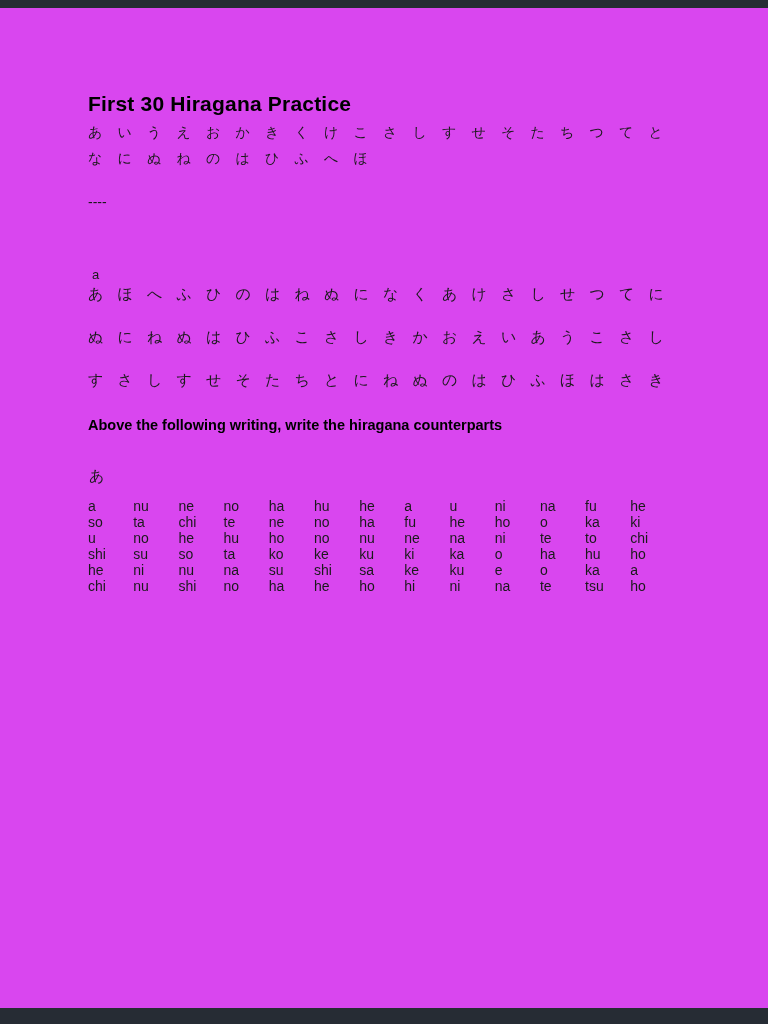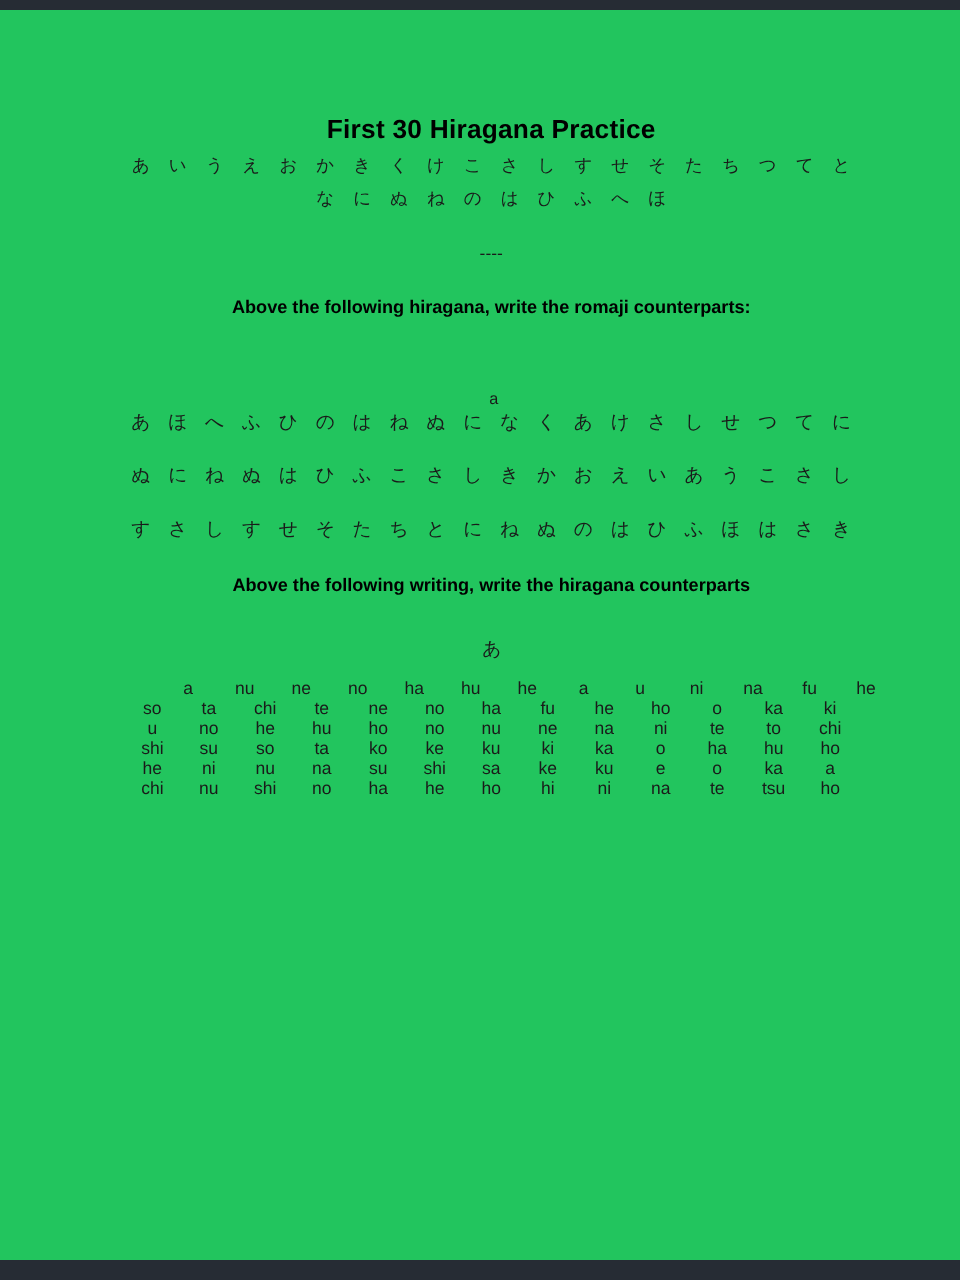--- a/index.html
+++ b/index.html
@@ -10,24 +10,23 @@
     font-family: "Liberation Sans", "DejaVu Sans", sans-serif;
     color: #111111;
     overflow: hidden;
   }
   .viewer { width: 768px; height: 1024px; display: flex; flex-direction: column; }
   .bar { width: 100%; background: #262c34; flex: 0 0 auto; }
   .bar.top { height: 8px; }
   .bar.bottom { height: 16px; }
   .doc-page {
     flex: 1 1 auto;
-    background: #22c55e;
+    background: #d946ef;
     padding-left: 88px;
     padding-right: 70px;
-    text-align: center;
   }
   h1 {
     margin-top: 84px;
     font-size: 21px;
     font-weight: 700;
     color: #000000;
     letter-spacing: 0.2px;
   }
   .kana-row {
     margin-top: 7px;
@@ -65,40 +64,39 @@
     line-height: 17px;
   }
   .practice { font-size: 15px; margin-top: 2px; text-decoration: underline; }
   .practice + .practice { margin-top: 24px; }
   .romaji-row {
     font-size: 14px;
     line-height: 16px;
     white-space: nowrap;
     color: #1a1a1a;
   }
-  .romaji-row.first { margin-top: 14px; margin-left: 40px; }
+  .romaji-row.first { margin-top: 14px; }
   .romaji-cell { display: inline-block; width: 45.2px; }
 </style>
 </head>
 <body>
 
 <div class="viewer">
   <div class="bar top"></div>
 
   <div class="doc-page">
 
     <h1>First 30 Hiragana Practice</h1>
 
     <div class="kana-row"><span class="kana-cell">あ</span><span class="kana-cell">い</span><span class="kana-cell">う</span><span class="kana-cell">え</span><span class="kana-cell">お</span><span class="kana-cell">か</span><span class="kana-cell">き</span><span class="kana-cell">く</span><span class="kana-cell">け</span><span class="kana-cell">こ</span><span class="kana-cell">さ</span><span class="kana-cell">し</span><span class="kana-cell">す</span><span class="kana-cell">せ</span><span class="kana-cell">そ</span><span class="kana-cell">た</span><span class="kana-cell">ち</span><span class="kana-cell">つ</span><span class="kana-cell">て</span><span class="kana-cell">と</span></div>
     <div class="kana-row"><span class="kana-cell">な</span><span class="kana-cell">に</span><span class="kana-cell">ぬ</span><span class="kana-cell">ね</span><span class="kana-cell">の</span><span class="kana-cell">は</span><span class="kana-cell">ひ</span><span class="kana-cell">ふ</span><span class="kana-cell">へ</span><span class="kana-cell">ほ</span></div>
 
 
     <p class="divider">----</p>
 
-    <h2>Above the following hiragana, write the romaji counterparts:</h2>
 
     <div class="example">a</div>
 
     <div class="kana-row practice"><span class="kana-cell">あ</span><span class="kana-cell">ほ</span><span class="kana-cell">へ</span><span class="kana-cell">ふ</span><span class="kana-cell">ひ</span><span class="kana-cell">の</span><span class="kana-cell">は</span><span class="kana-cell">ね</span><span class="kana-cell">ぬ</span><span class="kana-cell">に</span><span class="kana-cell">な</span><span class="kana-cell">く</span><span class="kana-cell">あ</span><span class="kana-cell">け</span><span class="kana-cell">さ</span><span class="kana-cell">し</span><span class="kana-cell">せ</span><span class="kana-cell">つ</span><span class="kana-cell">て</span><span class="kana-cell">に</span></div>
     <div class="kana-row practice"><span class="kana-cell">ぬ</span><span class="kana-cell">に</span><span class="kana-cell">ね</span><span class="kana-cell">ぬ</span><span class="kana-cell">は</span><span class="kana-cell">ひ</span><span class="kana-cell">ふ</span><span class="kana-cell">こ</span><span class="kana-cell">さ</span><span class="kana-cell">し</span><span class="kana-cell">き</span><span class="kana-cell">か</span><span class="kana-cell">お</span><span class="kana-cell">え</span><span class="kana-cell">い</span><span class="kana-cell">あ</span><span class="kana-cell">う</span><span class="kana-cell">こ</span><span class="kana-cell">さ</span><span class="kana-cell">し</span></div>
     <div class="kana-row practice"><span class="kana-cell">す</span><span class="kana-cell">さ</span><span class="kana-cell">し</span><span class="kana-cell">す</span><span class="kana-cell">せ</span><span class="kana-cell">そ</span><span class="kana-cell">た</span><span class="kana-cell">ち</span><span class="kana-cell">と</span><span class="kana-cell">に</span><span class="kana-cell">ね</span><span class="kana-cell">ぬ</span><span class="kana-cell">の</span><span class="kana-cell">は</span><span class="kana-cell">ひ</span><span class="kana-cell">ふ</span><span class="kana-cell">ほ</span><span class="kana-cell">は</span><span class="kana-cell">さ</span><span class="kana-cell">き</span></div>
 
     <h2>Above the following writing, write the hiragana counterparts</h2>
 
     <div class="example kana-example">あ</div>

